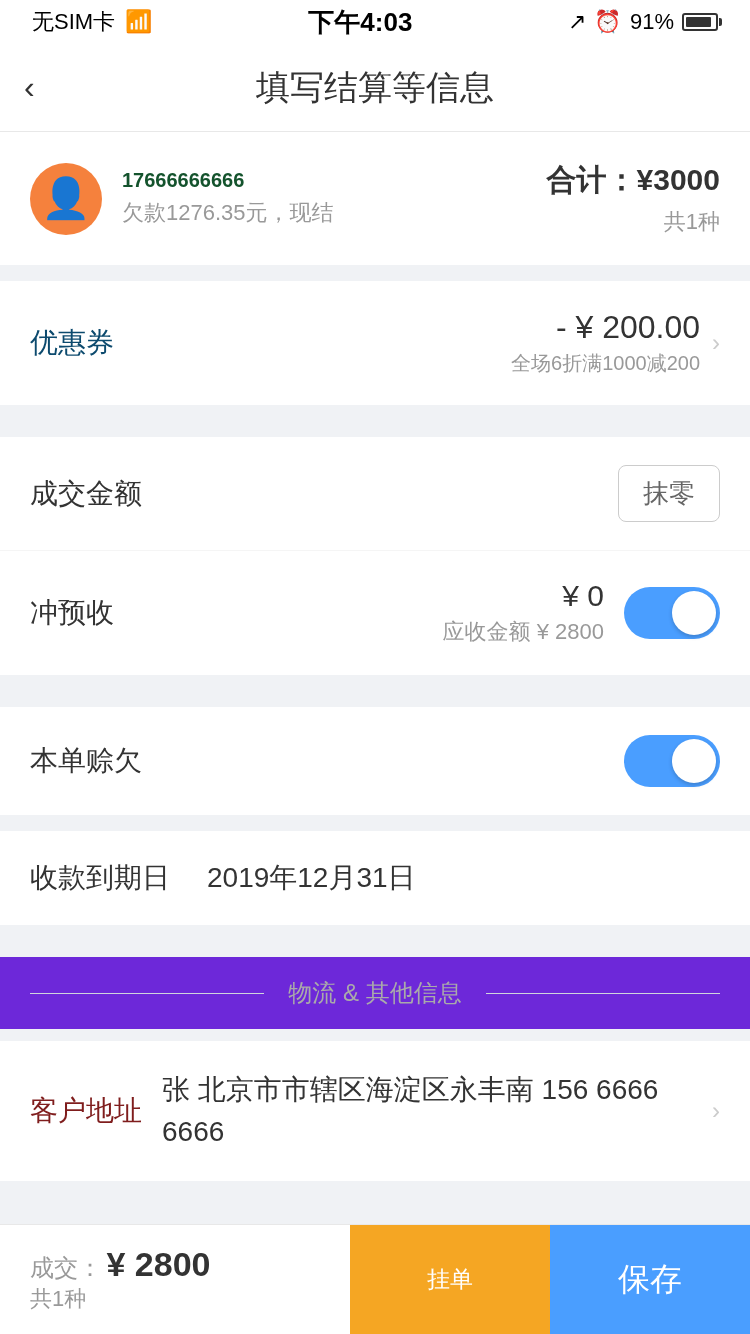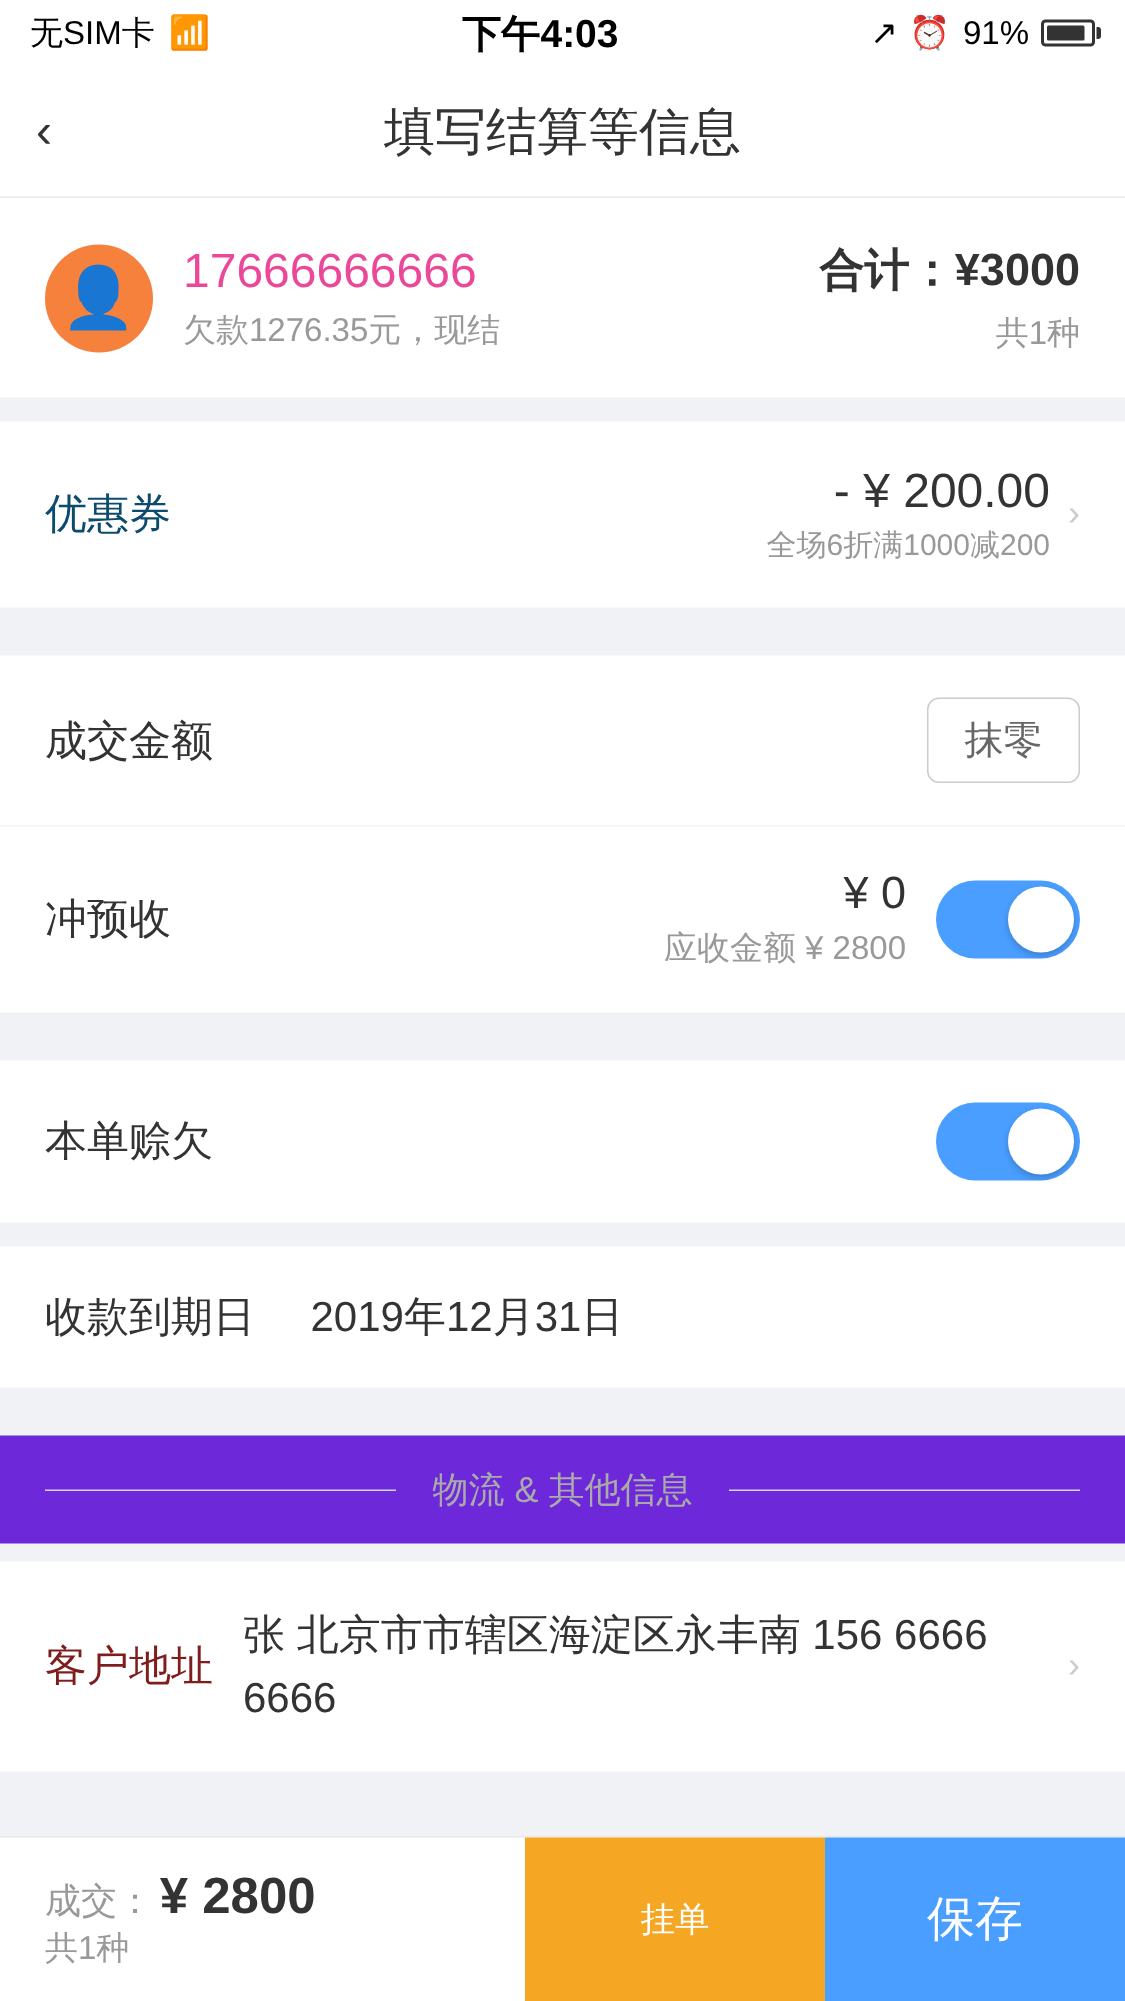--- a/index.html
+++ b/index.html
@@ -14,21 +14,21 @@
     }
 
     
     .status-bar {
       width: 100%;
       height: 44px;
       background: #fff;
       display: flex;
       align-items: center;
       justify-content: space-between;
-      padding: 0 20px;
+      padding: 0 32px;
       font-size: 24px;
       font-weight: 500;
     }
     .status-left { display: flex; align-items: center; gap: 10px; font-size: 22px; }
     .status-center { font-size: 26px; font-weight: 600; }
     .status-right { display: flex; align-items: center; gap: 8px; font-size: 22px; }
     .battery-bar {
       width: 36px; height: 18px;
       border: 2px solid #333;
       border-radius: 3px;
@@ -107,23 +107,23 @@
       align-items: center;
       justify-content: center;
       flex-shrink: 0;
     }
     .avatar-icon {
       font-size: 40px;
       color: #fff;
     }
     .customer-info {}
     .customer-phone {
-      font-size: 32px;
-      font-weight: 400;
-      color: #ec4899;
+      font-size: 20px;
+      font-weight: 700;
+      color: #14532d;
       margin-bottom: 6px;
     }
     .customer-debt {
       font-size: 22px;
       color: #999;
     }
     .customer-total {
       text-align: right;
     }
     .total-amount {

